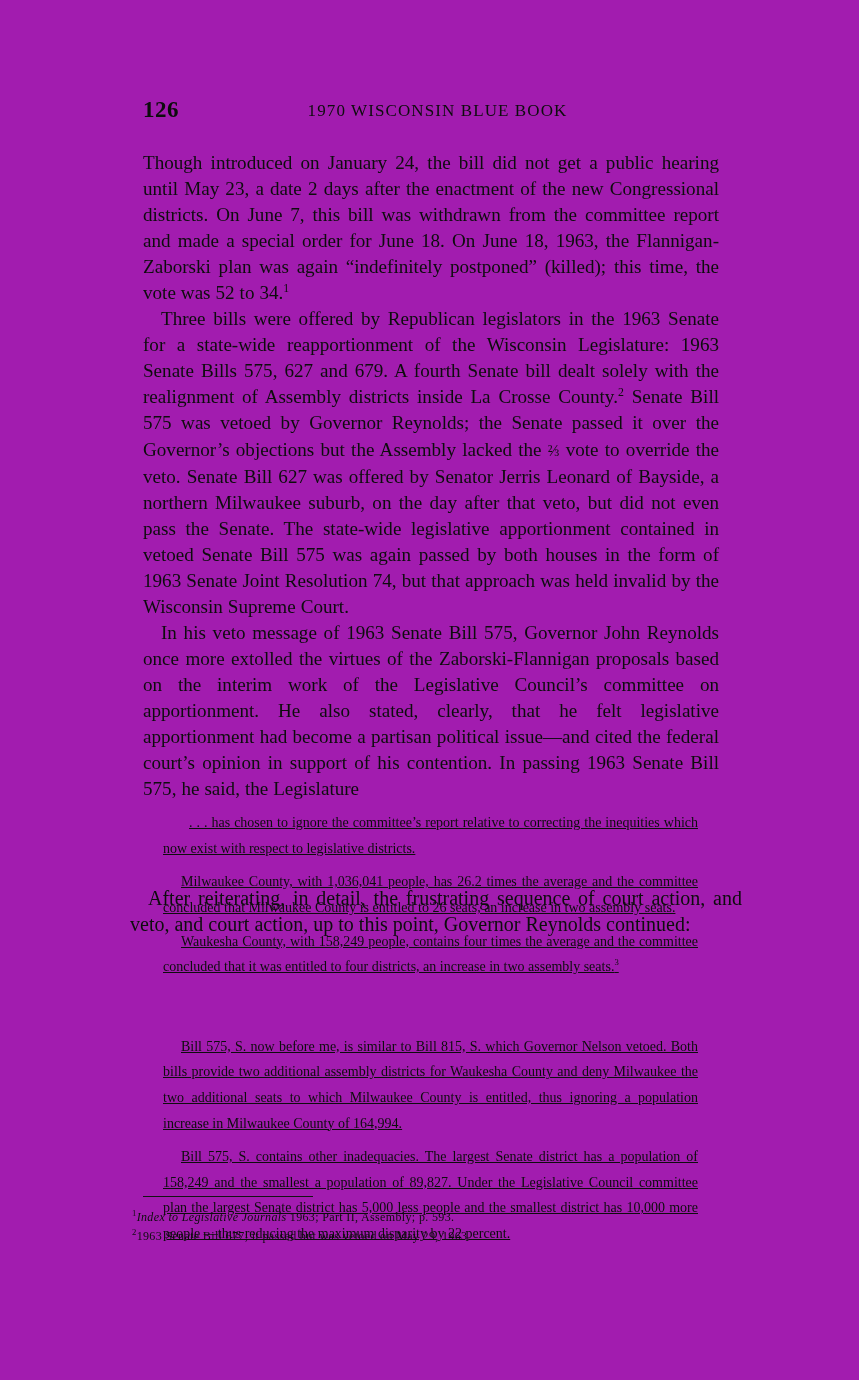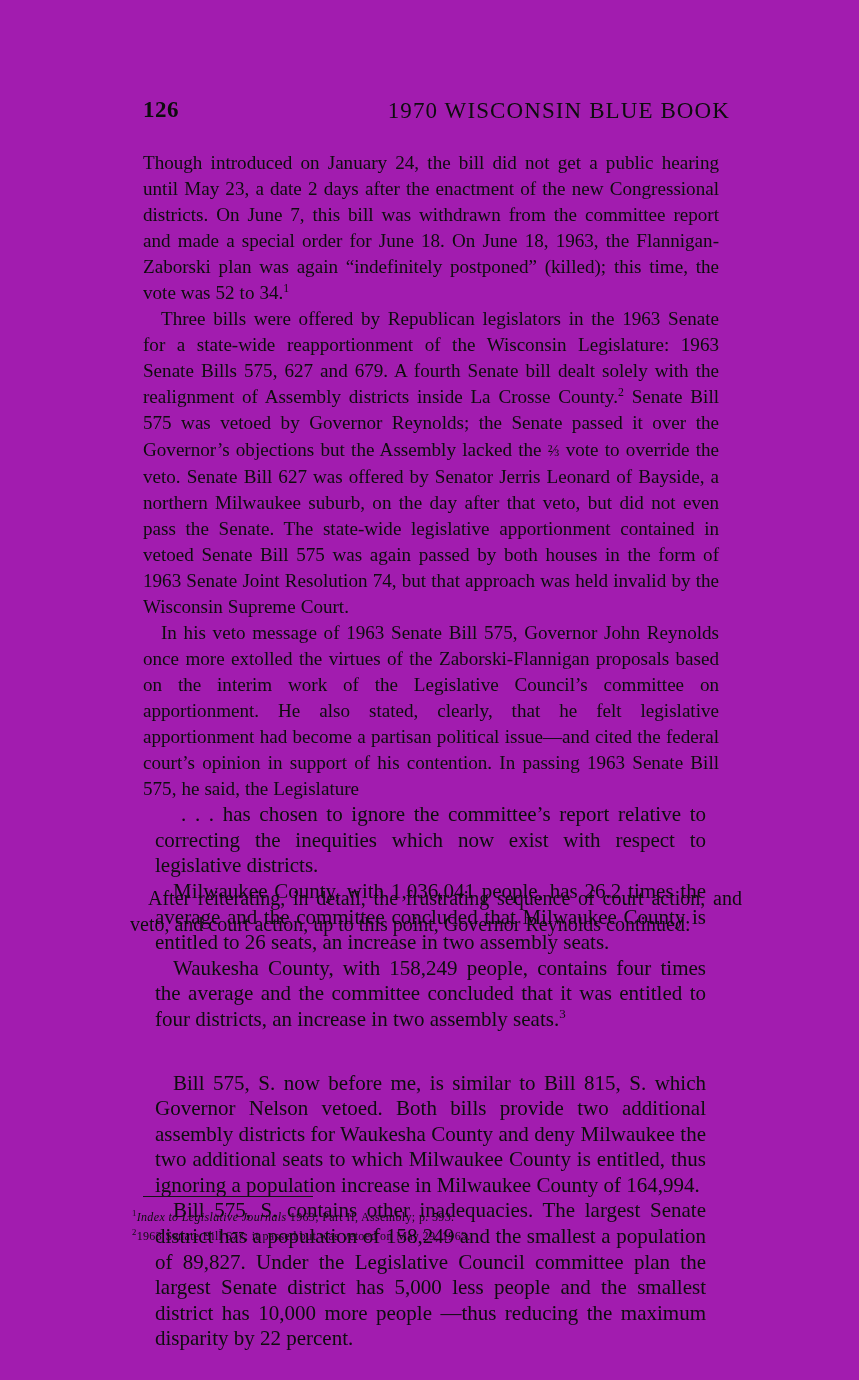--- a/index.html
+++ b/index.html
@@ -35,25 +35,25 @@
     position: absolute;
     left: 0;
     top: 0;
     font-size: 23px;
     font-weight: bold;
     letter-spacing: 0.5px;
     line-height: 26px;
   }
   .head-title {
     position: absolute;
-    left: 12px;
+    left: 0;
     top: 1px;
     width: 575px;
-    text-align: right;
-    font-size: 23px;
+    text-align: center;
+    font-size: 17px;
     line-height: 26px;
     letter-spacing: 1.1px;
     padding-left: 14px;
     box-sizing: border-box;
   }
 
   
   .column {
     position: absolute;
     left: 143px;
@@ -67,27 +67,28 @@
     text-align: justify;
     text-justify: inter-word;
     text-indent: 18px;
     hyphens: none;
     word-spacing: 0.2px;
   }
   p.body.first { text-indent: 0; }
 
   
   .quote {
-    margin: 0;
+    margin: 8px;
     padding-left: 12px;
     padding-right: 13px;
-    font-size: 21px;
+    font-size: 14px;
     line-height: 25.6px;
     text-align: justify;
     text-indent: 18px;
+    text-decoration: underline;
   }
   .quote.ellipsis { text-indent: 26px; }
 
   
   .wide-para {
     position: absolute;
     left: 130px;
     top: 885px;
     width: 612px;
     margin: 0;

